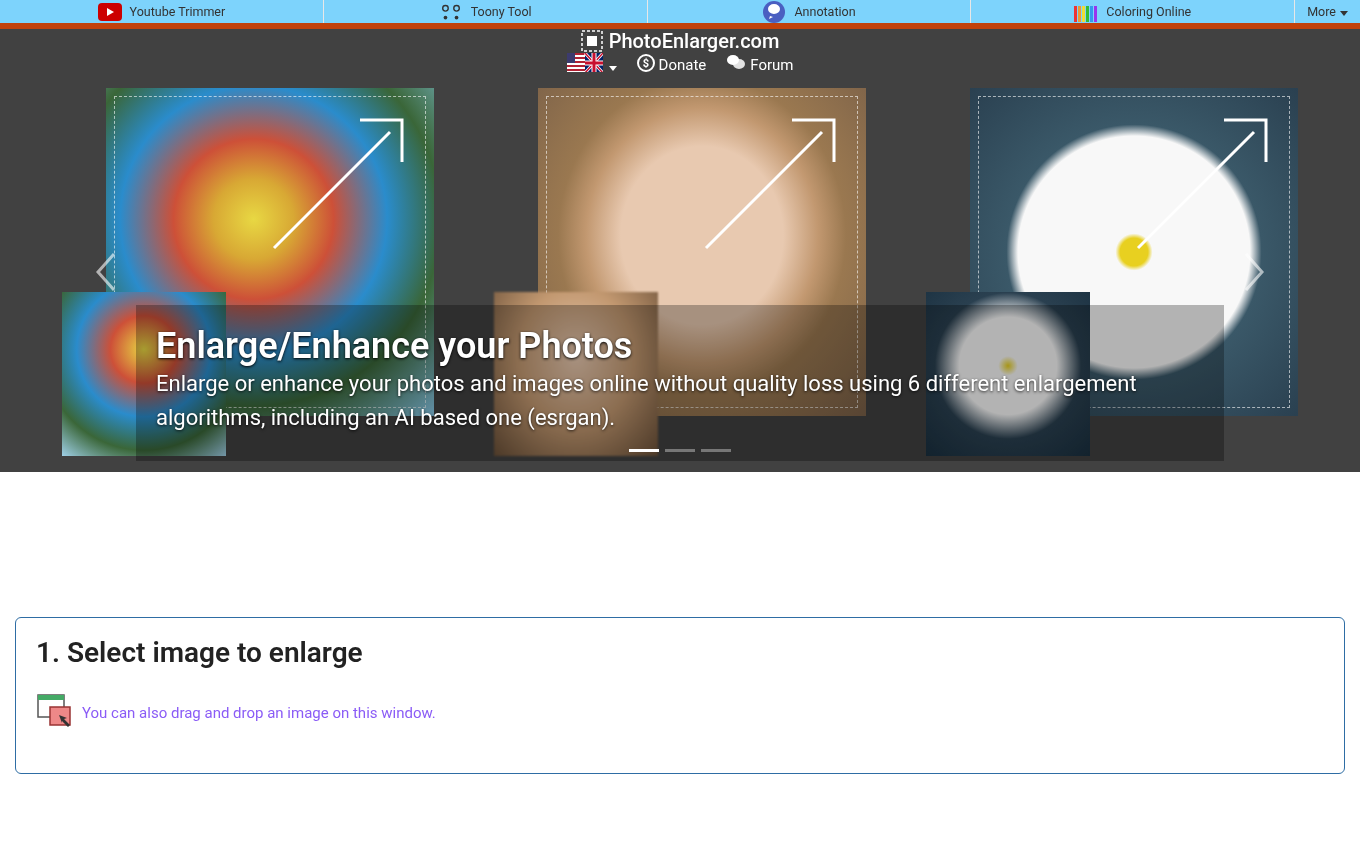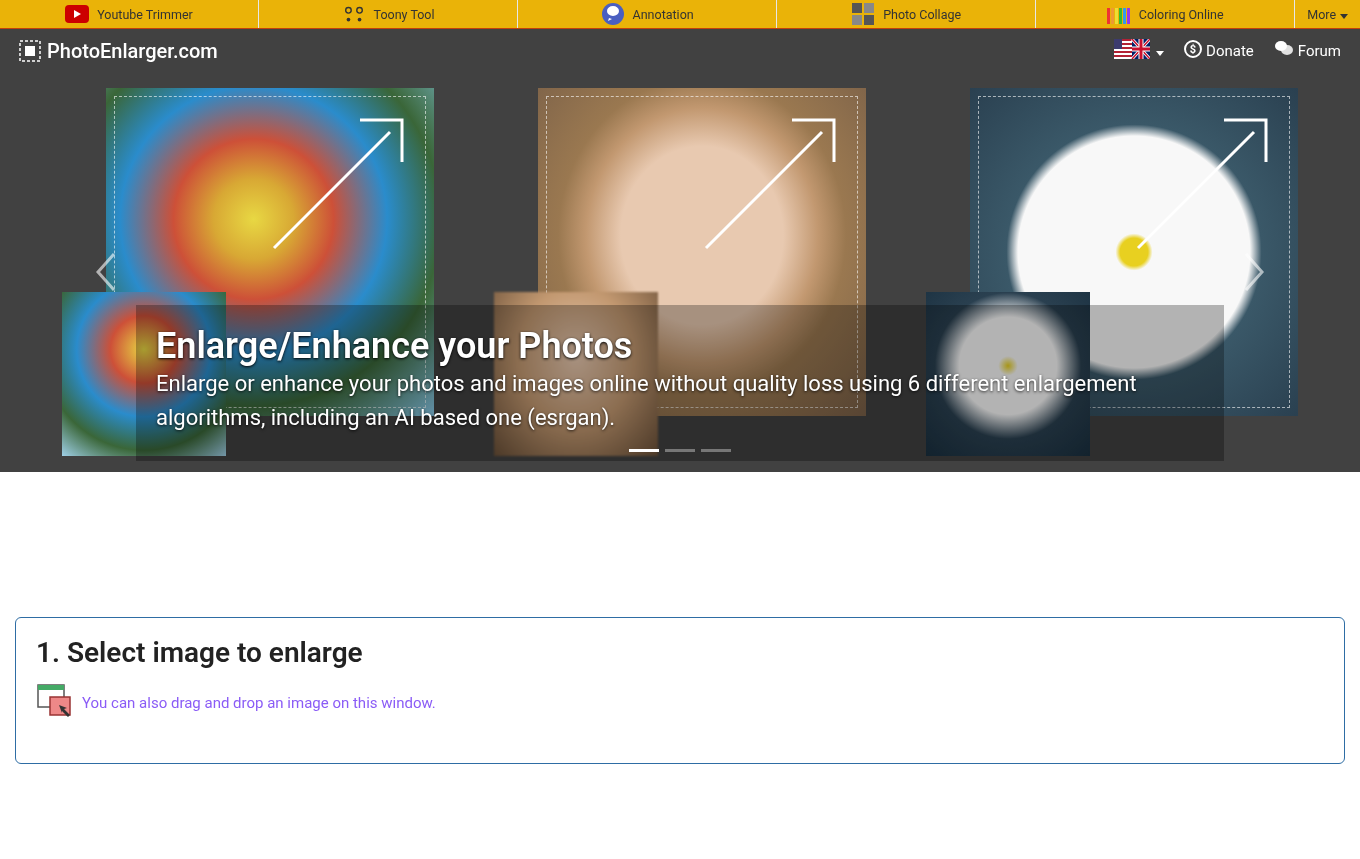--- a/index.html
+++ b/index.html
@@ -1,25 +1,25 @@
 <!DOCTYPE html>
 <html><head>
   <meta charset="utf-8">
   <style>
     * { box-sizing: border-box; margin: 0; padding: 0; }
     body { font-family: -apple-system, BlinkMacSystemFont, "Segoe UI", Roboto, "Helvetica Neue", Arial, sans-serif; width: 1360px; background: #fff; }
     
     
-    .top-toolbar { display: flex; height: 29px; background: #eab308; border-bottom: 1px solid #c2410c; }
+    .top-toolbar { display: flex; height: 29px; background: #7dd3fc; border-bottom: 6px solid #c2410c; }
     .tool-item { display: flex; align-items: center; justify-content: center; gap: 8px; padding: 0 18px; border-right: 1px solid #e7e7e7; font-size: 12.5px; color: #333; text-decoration: none; cursor: pointer; flex: 1; }
     .tool-item .tool-icon { width: 24px; height: 24px; display: inline-flex; align-items: center; justify-content: center; }
     .tool-more { display: flex; align-items: center; padding: 0 12px; font-size: 12.5px; color: #333; cursor: pointer; gap: 4px; }
     
     
-    .header-bar { display: flex; align-items: center; justify-content: space-between; height: 43px; background: #414141; color: #fff; padding: 0 19px; }
+    .header-bar { display: flex; align-items: center; justify-content: space-between; height: 43px; background: #414141; color: #fff; padding: 0 12px; flex-direction: column; }
     .brand { display: flex; align-items: center; gap: 6px; font-size: 20px; font-weight: 500; }
     .brand-icon { width: 22px; height: 22px; }
     .header-right { display: flex; align-items: center; gap: 20px; }
     .lang-select { display: flex; align-items: center; gap: 6px; cursor: pointer; }
     .header-link { display: flex; align-items: center; gap: 4px; color: #fff; text-decoration: none; font-size: 15px; cursor: pointer; }
     
     
     .carousel { position: relative; height: 400px; background: #414141; overflow: hidden; }
     .carousel-images { position: absolute; inset: 0; display: flex; gap: 60px; align-items: center; justify-content: center; padding: 16px 0; }
     .example-box { position: relative; width: 372px; height: 368px; }
@@ -37,21 +37,21 @@
     .carousel-next { right: 86px; }
     .carousel-indicators { position: absolute; bottom: 20px; left: 50%; transform: translateX(-50%); display: flex; gap: 6px; }
     .indicator { width: 30px; height: 3px; background: rgba(255,255,255,0.35); cursor: pointer; }
     .indicator.active { background: #fff; }
     
     
     .spacer { height: 145px; background: #fff; }
     
     
     .select-panel { margin: 0 15px; border: 1px solid #2e6da4; border-radius: 6px; padding: 18px 20px 22px; }
-    .select-title { font-size: 28px; font-weight: 600; color: #222; margin-bottom: 14px; }
+    .select-title { font-size: 28px; font-weight: 600; color: #222; margin-bottom: 24px; }
     .select-hint { display: flex; align-items: center; gap: 6px; font-size: 15px; color: #8b5cf6; margin-bottom: 18px; }
     .hint-icon { width: 40px; height: 40px; }
     .browse-btn { display: inline-block; background: #337ab7; color: #fff; font-size: 19px; font-weight: 700; padding: 12px 18px; border: none; border-radius: 4px; cursor: pointer; box-shadow: 0 2px 4px rgba(0,0,0,0.2); }
     
     
     .features { display: flex; gap: 30px; padding: 50px 30px 0; }
   </style>
 </head>
 <body>
 
@@ -77,31 +77,20 @@
     <span>Toony Tool</span>
   </a>
   <a class="tool-item">
     <span class="tool-icon">
       <svg width="24" height="24" viewBox="0 0 24 24">
           <circle cx="12" cy="12" r="11" fill="#4a5fc1"></circle>
           <path d="M6 9a6 5 0 0 1 12 0 6 5 0 0 1-12 0z M8 16l-1 3 4-2" fill="#fff"></path>
         </svg>
     </span>
     <span>Annotation</span>
-  </a>
-  <a class="tool-item">
-    <span class="tool-icon">
-      <svg width="22" height="22" viewBox="0 0 22 22">
-          <rect x="0" y="0" width="10" height="10" fill="#555"></rect>
-          <rect x="12" y="0" width="10" height="10" fill="#888"></rect>
-          <rect x="0" y="12" width="10" height="10" fill="#888"></rect>
-          <rect x="12" y="12" width="10" height="10" fill="#555"></rect>
-        </svg>
-    </span>
-    <span>Photo Collage</span>
   </a>
   <a class="tool-item">
     <span class="tool-icon">
       <svg width="24" height="20" viewBox="0 0 24 20">
           <rect x="0" y="4" width="3" height="16" fill="#e33"></rect>
           <rect x="4" y="4" width="3" height="16" fill="#e93"></rect>
           <rect x="8" y="4" width="3" height="16" fill="#ed3"></rect>
           <rect x="12" y="4" width="3" height="16" fill="#3b3"></rect>
           <rect x="16" y="4" width="3" height="16" fill="#39e"></rect>
           <rect x="20" y="4" width="3" height="16" fill="#93e"></rect>

